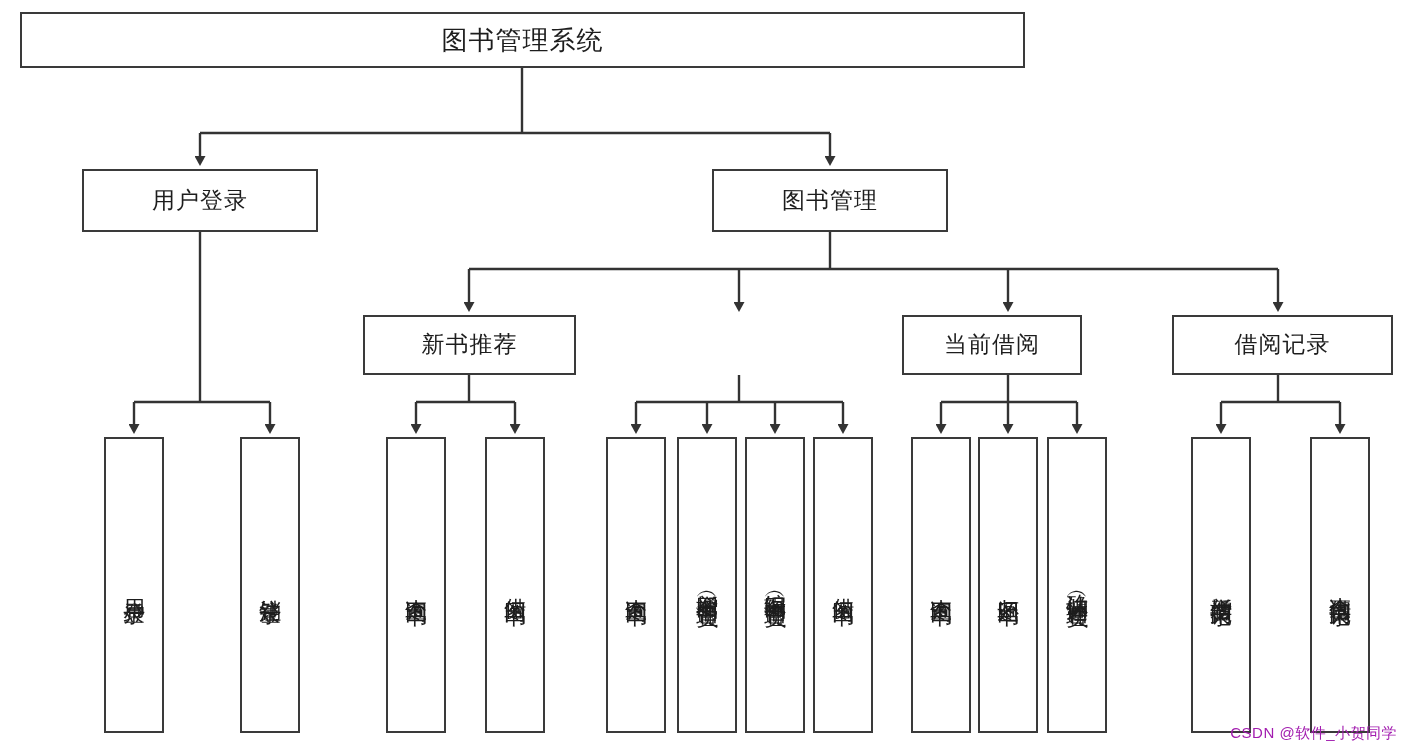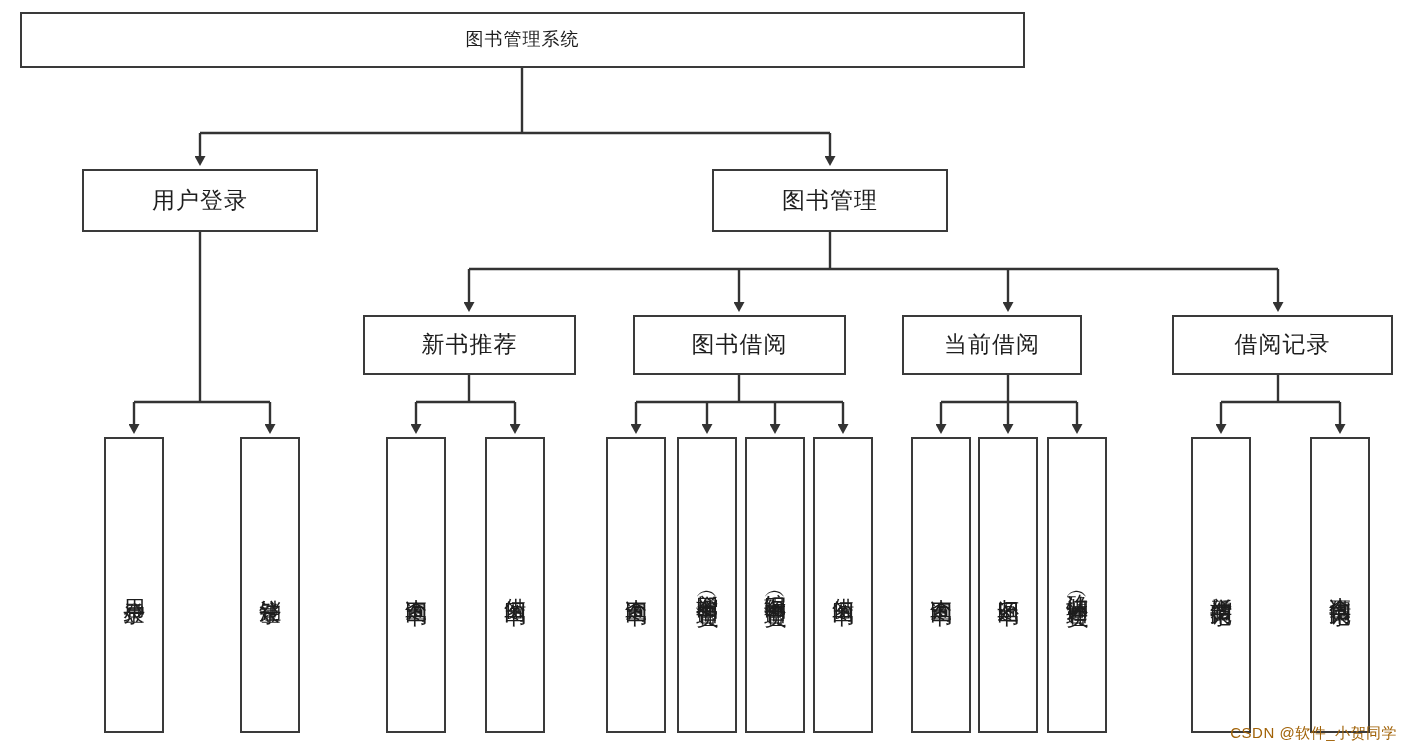--- a/index.html
+++ b/index.html
@@ -42,42 +42,42 @@
     text-align: center;
     line-height: 1.18;
     color: #1d1d1d;
     white-space: pre-wrap;
   }
   .node.horiz .label {
     font-size: 23px;
     letter-spacing: 1px;
   }
   .node.root .label {
-    font-size: 18px;
+    font-size: 26px;
     letter-spacing: 1px;
   }
   .node.vert {
     align-items: center;
     justify-content: center;
     padding: 6px 2px;
   }
   .node.vert .label {
     writing-mode: vertical-rl;
     text-orientation: upright;
     font-size: 22px;
     line-height: 1.12;
     letter-spacing: 2px;
     max-height: 100%;
   }
   .watermark {
     position: absolute;
     right: 8px;
     bottom: 4px;
     font-size: 15px;
-    color: #a16207;
+    color: #a21caf;
     letter-spacing: 0.5px;
     z-index: 3;
     white-space: nowrap;
   }
 </style>
 </head>
 <body>
 
 <div id="canvas">
 
@@ -140,23 +140,20 @@
   <div class="node horiz" style="left:82px; top:169px; width:236px; height:63px;">
     <span class="label">用户登录</span>
   </div>
   <div class="node horiz" style="left:363px; top:315px; width:213px; height:60px;">
     <span class="label">新书推荐</span>
   </div>
 
   <div class="node horiz" style="left:712px; top:169px; width:236px; height:63px;">
     <span class="label">图书管理</span>
   </div>
-  <div class="node horiz" style="left:633px; top:315px; width:213px; height:60px;">
-    <span class="label">图书借阅</span>
-  </div>
   <div class="node horiz" style="left:902px; top:315px; width:180px; height:60px;">
     <span class="label">当前借阅</span>
   </div>
   <div class="node horiz" style="left:1172px; top:315px; width:221px; height:60px;">
     <span class="label">借阅记录</span>
   </div>
 
   <div class="node vert" style="left:104px; top:437px; width:60px; height:296px;">
     <span class="label">用户登录</span>
   </div>

